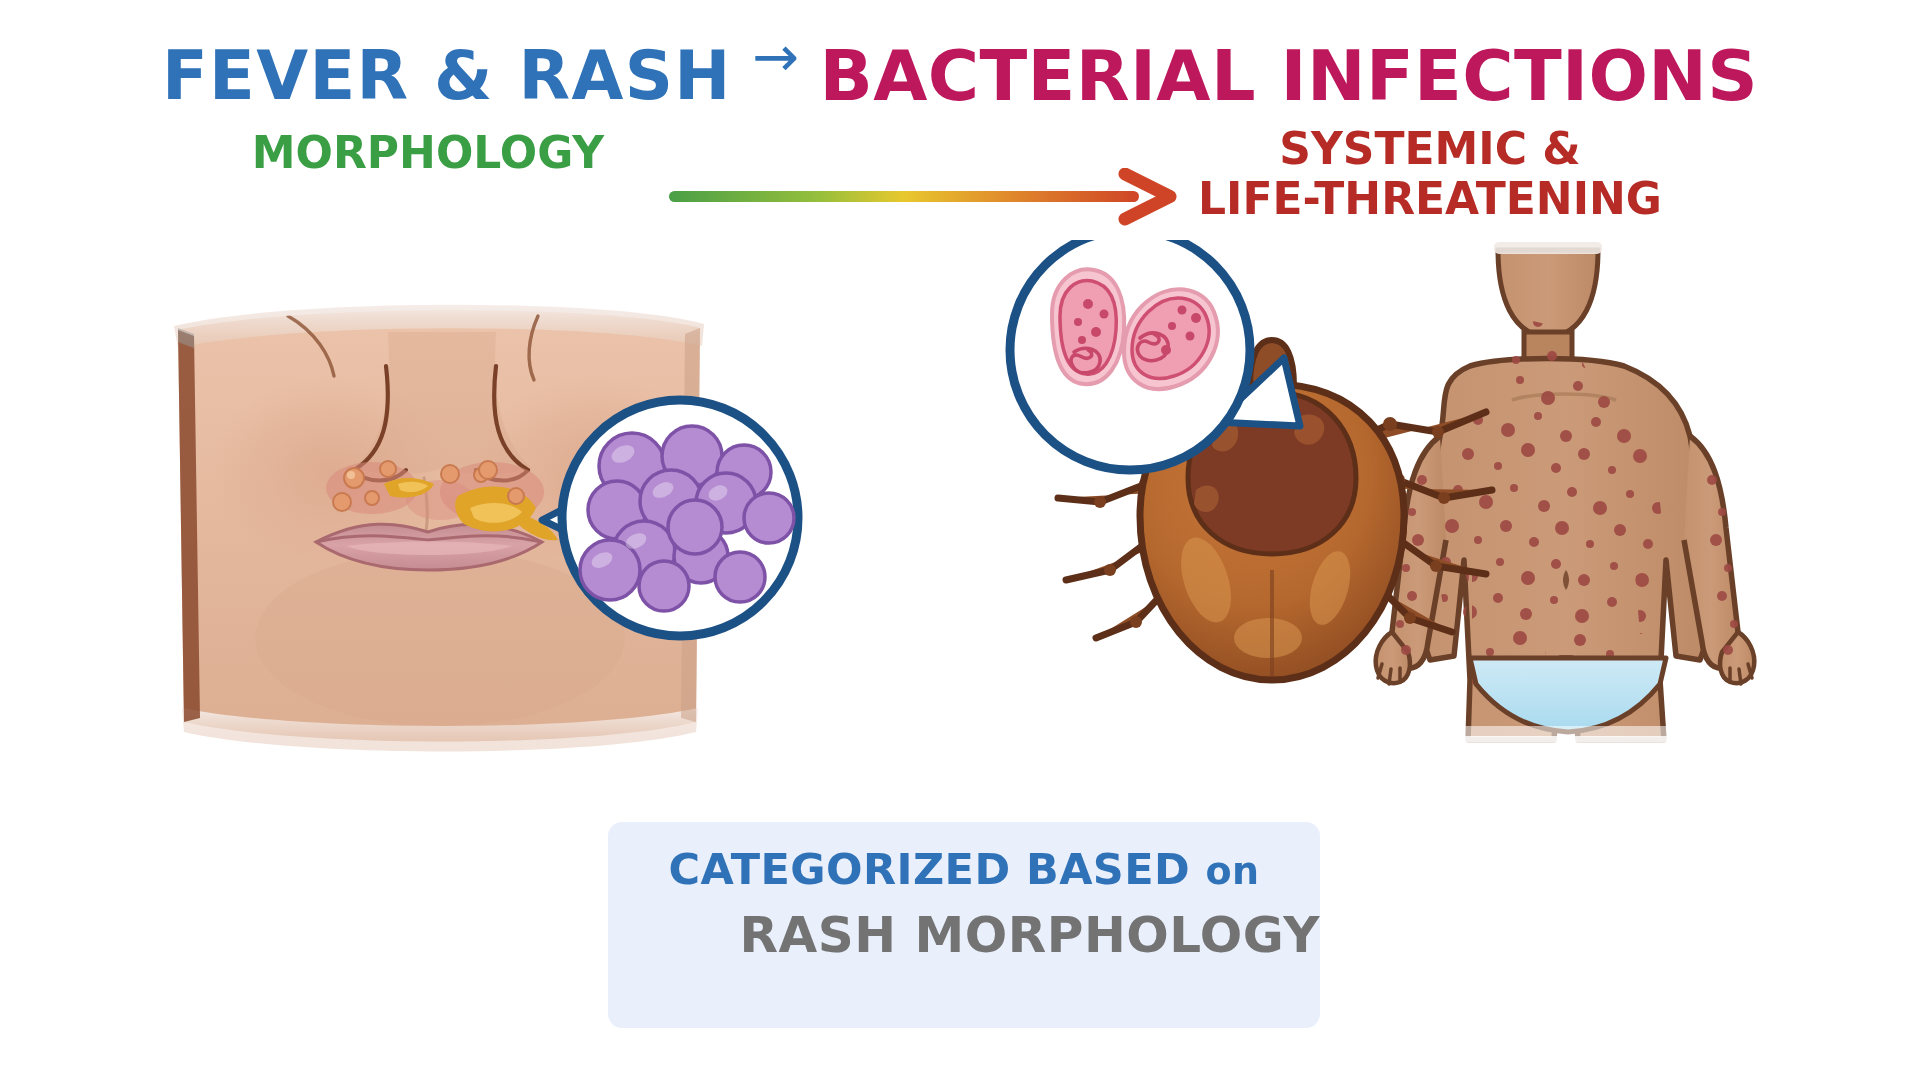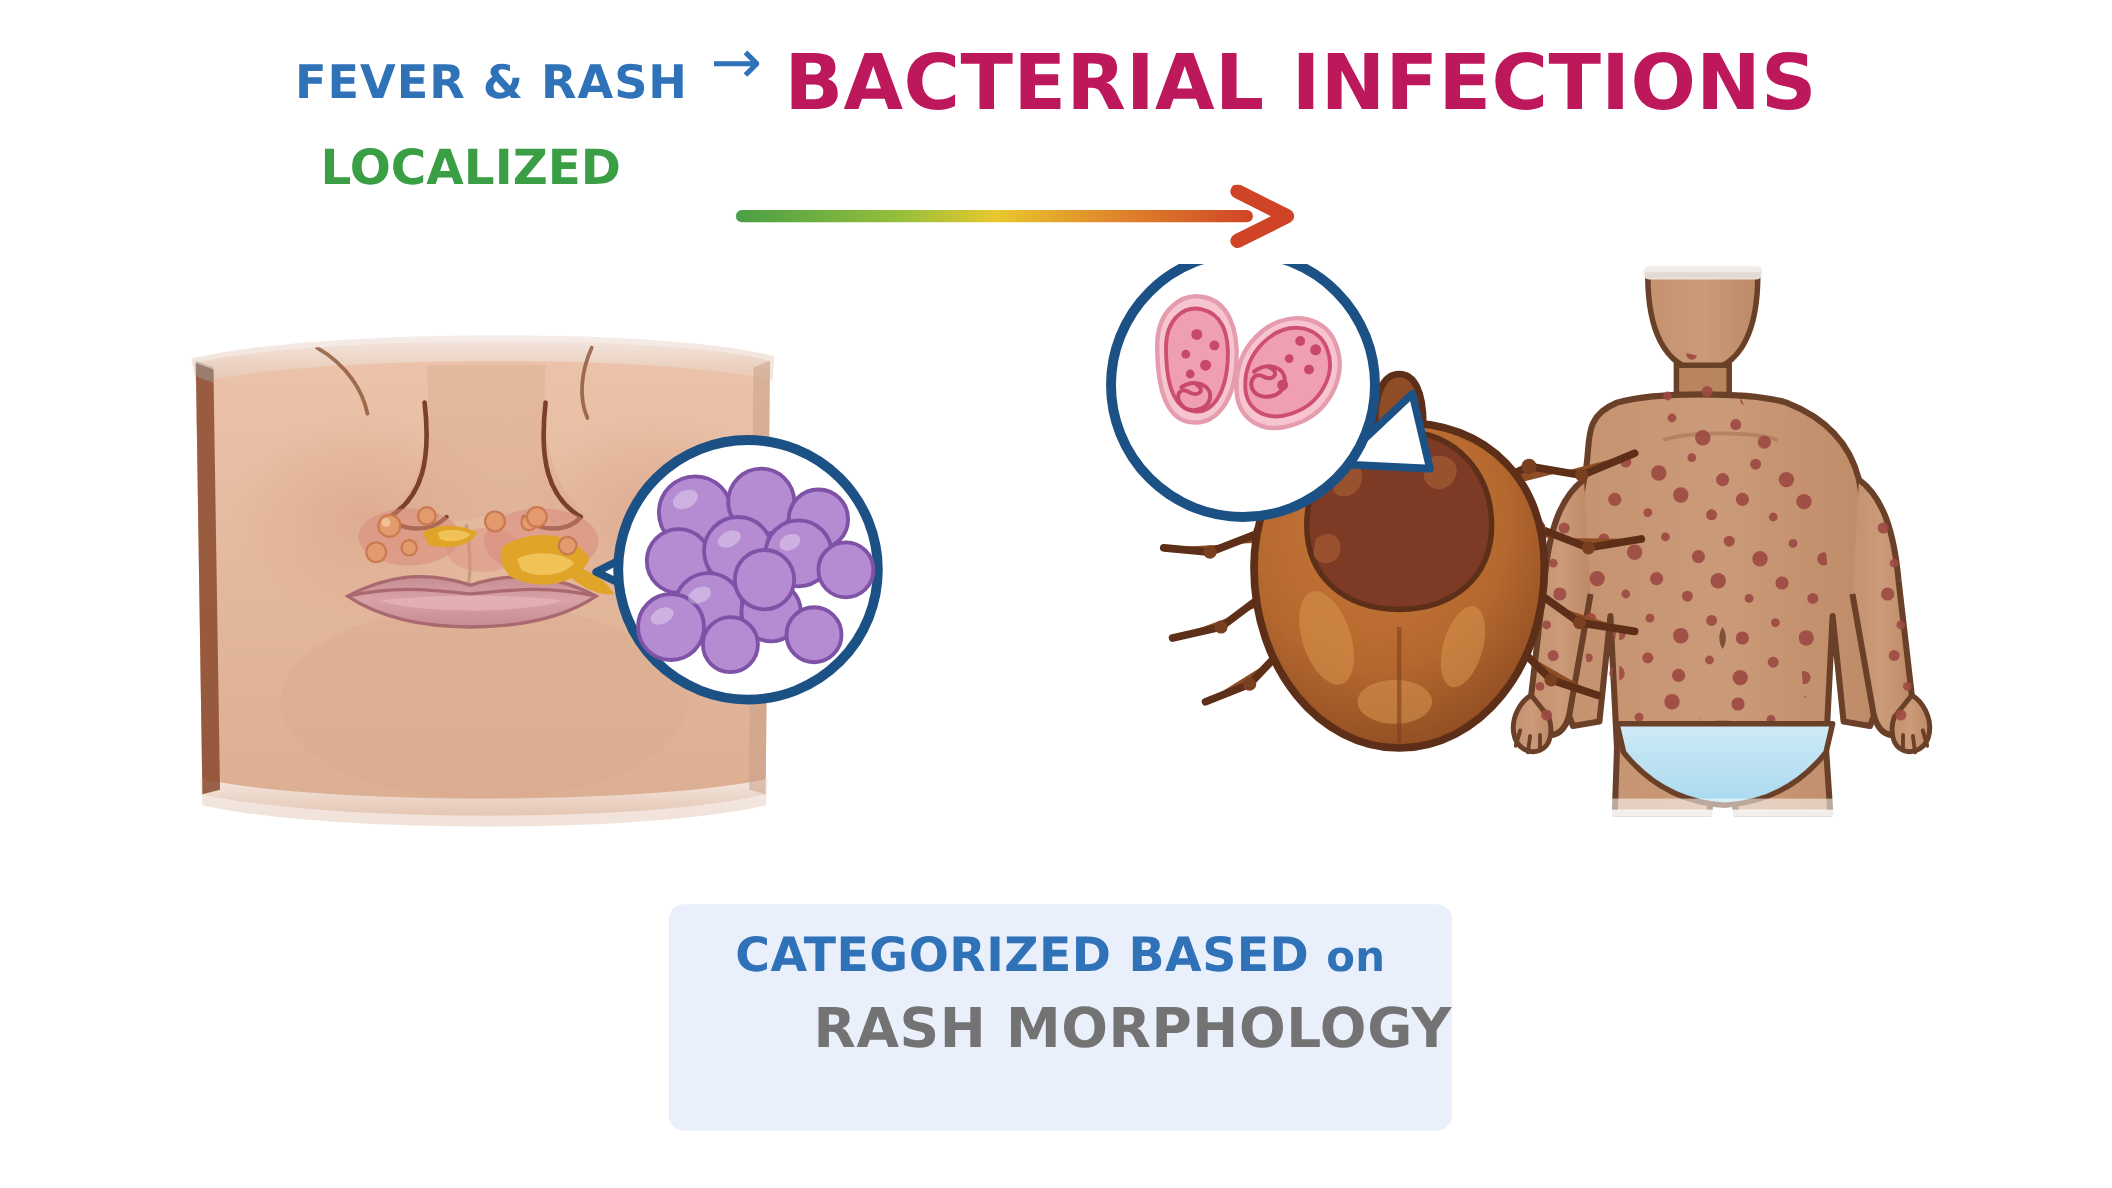--- a/index.html
+++ b/index.html
@@ -24,21 +24,21 @@
     text-align: center;
     white-space: nowrap;
   }
   .title-seg {
     display: inline-block;
     vertical-align: middle;
     font-weight: 700;
     letter-spacing: 0.02em;
   }
   .title-light {
-    font-size: 42px;
+    font-size: 67px;
     color: #2f72b8;
     font-family: "DejaVu Sans", sans-serif;
     font-weight: 700;
   }
   .title-arrow {
     font-size: 56px;
     color: #2f72b8;
     padding: 0 16px;
     font-family: "DejaVu Sans", sans-serif;
     position: relative;
@@ -127,23 +127,27 @@
 
 <div id="canvas">
 
   <div class="title-row">
     <span class="title-seg title-light">FEVER &amp; RASH</span>
     <span class="title-arrow">→</span>
     <span class="title-seg title-bold">BACTERIAL INFECTIONS</span>
   </div>
 
   <div class="sub-left">
-    <div>LOCALIZED</div>
+    <div>MORPHOLOGY</div>
   </div>
 
+  <div class="sub-right">
+    <div>SYSTEMIC &amp;</div>
+    <div>LIFE-THREATENING</div>
+  </div>
 
   <svg class="grad-arrow" viewBox="0 0 540 60">
     <defs>
       <linearGradient id="sevGrad" x1="0" y1="0" x2="1" y2="0">
         <stop offset="0%" stop-color="#4a9f46"></stop>
         <stop offset="32%" stop-color="#96bf3b"></stop>
         <stop offset="50%" stop-color="#e8c82e"></stop>
         <stop offset="72%" stop-color="#e08a2c"></stop>
         <stop offset="100%" stop-color="#cf4426"></stop>
       </linearGradient>

